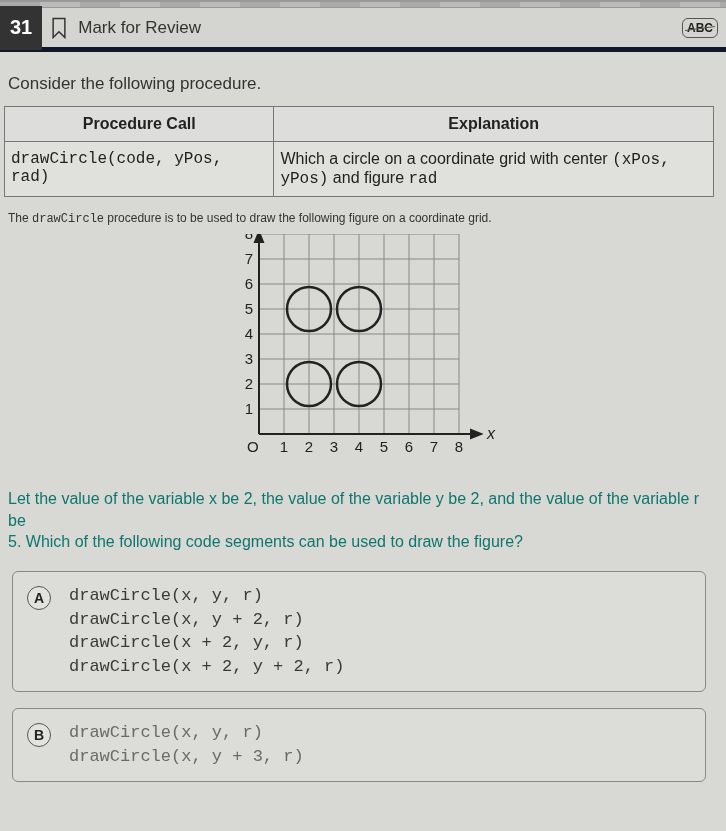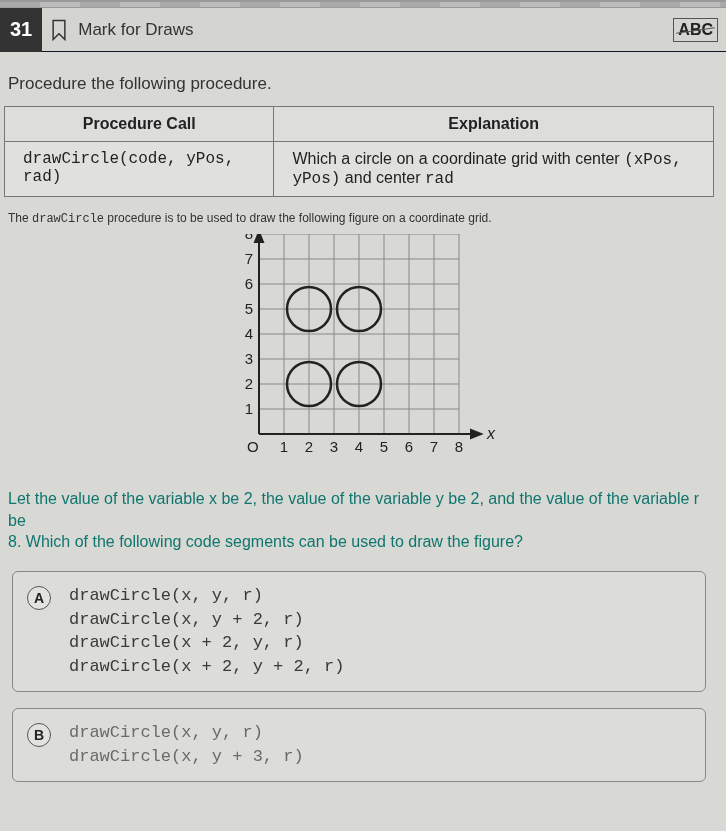--- a/index.html
+++ b/index.html
@@ -14,21 +14,21 @@
     .top-border {
       height: 8px;
       border-top: 2px solid #999;
       border-bottom: 1px solid #999;
       background: repeating-linear-gradient(90deg, #aaa 0 40px, #bbb 40px 80px);
     }
     .header-bar {
       display: flex;
       align-items: center;
       background: #d4d4d0;
-      border-bottom: 1px solid #0f172a;
+      border-bottom: 5px solid #0f172a;
       height: 44px;
       padding: 0 8px;
     }
     .qnum {
       background: #333;
       color: #fff;
       font-size: 20px;
       font-weight: bold;
       padding: 8px 10px;
       margin-right: 8px;
@@ -42,23 +42,23 @@
       height: 22px;
       margin-right: 10px;
     }
     .mark-label {
       font-size: 17px;
       color: #333;
     }
     .spacer { flex: 1; }
     .abc-badge {
       border: 1.5px solid #555;
-      border-radius: 0;
+      border-radius: 6px;
       padding: 2px 4px;
-      font-size: 16px;
+      font-size: 12px;
       font-weight: bold;
       position: relative;
     }
     .abc-badge::after {
       content: "";
       position: absolute;
       left: 2px; right: 2px; top: 50%;
       border-top: 1.5px solid #555;
       transform: rotate(-8deg);
     }
@@ -71,21 +71,21 @@
       color: #333;
     }
     table.proc {
       width: 100%;
       border-collapse: collapse;
       margin-bottom: 14px;
       background: #e0e0dc;
     }
     table.proc th, table.proc td {
       border: 1.5px solid #777;
-      padding: 8px 18px;
+      padding: 8px 6px;
       font-size: 16px;
       vertical-align: top;
     }
     table.proc th {
       font-weight: bold;
       text-align: center;
       background: #dddddb;
     }
     .mono { font-family: "Courier New", monospace; }
     .desc {
@@ -138,39 +138,39 @@
 </head>
 <body>
 
 <div class="top-border"></div>
 
 <div class="header-bar">
   <div class="qnum">31</div>
   <svg class="bookmark-icon" viewBox="0 0 24 30">
     <path d="M4 2 H20 V28 L12 20 L4 28 Z" fill="none" stroke="#333" stroke-width="2"></path>
   </svg>
-  <span class="mark-label">Mark for Draws</span>
+  <span class="mark-label">Mark for Review</span>
   <div class="spacer"></div>
   <div class="abc-badge">ABC</div>
 </div>
 
 <div class="content">
 
-  <div class="prompt">Procedure the following procedure.</div>
+  <div class="prompt">Consider the following procedure.</div>
 
   <table class="proc">
     <tbody>
         <tr>
       <th>Procedure Call</th>
       <th>Explanation</th>
     </tr>
     <tr>
       <td class="mono" style="width:38%;">drawCircle(code, yPos, rad)</td>
       <td>
-        <span>Which a circle on a coordinate grid with center  </span><span class="mono">(xPos, yPos)</span><span>  and center  </span><span class="mono">rad</span>
+        <span>Which a circle on a coordinate grid with center  </span><span class="mono">(xPos, yPos)</span><span>  and figure  </span><span class="mono">rad</span>
       </td>
     </tr>
   </tbody>
     </table>
 
   <div class="desc">
     <span>The  </span><span class="mono">drawCircle</span><span>  procedure is to be used to draw the following figure on a coordinate grid.</span>
   </div>
 
   <div class="figure-wrap">
@@ -236,21 +236,21 @@
         <circle cx="100" cy="150" r="22"></circle>
         <circle cx="100" cy="75" r="22"></circle>
         <circle cx="150" cy="150" r="22"></circle>
         <circle cx="150" cy="75" r="22"></circle>
       </g>
     </svg>
   </div>
 
   <div class="question-text">
     <span>Let the value of the variable  x  be  2,  the value of the variable  y  be  2,  and the value of the variable  r  be</span><br>
-    <span>8.  Which of the following code segments can be used to draw the figure?</span>
+    <span>5.  Which of the following code segments can be used to draw the figure?</span>
   </div>
 
   <div class="choice">
     <div class="letter">A</div>
     <div class="code">drawCircle(x, y, r)
 drawCircle(x, y + 2, r)
 drawCircle(x + 2, y, r)
 drawCircle(x + 2, y + 2, r)</div>
   </div>
 

